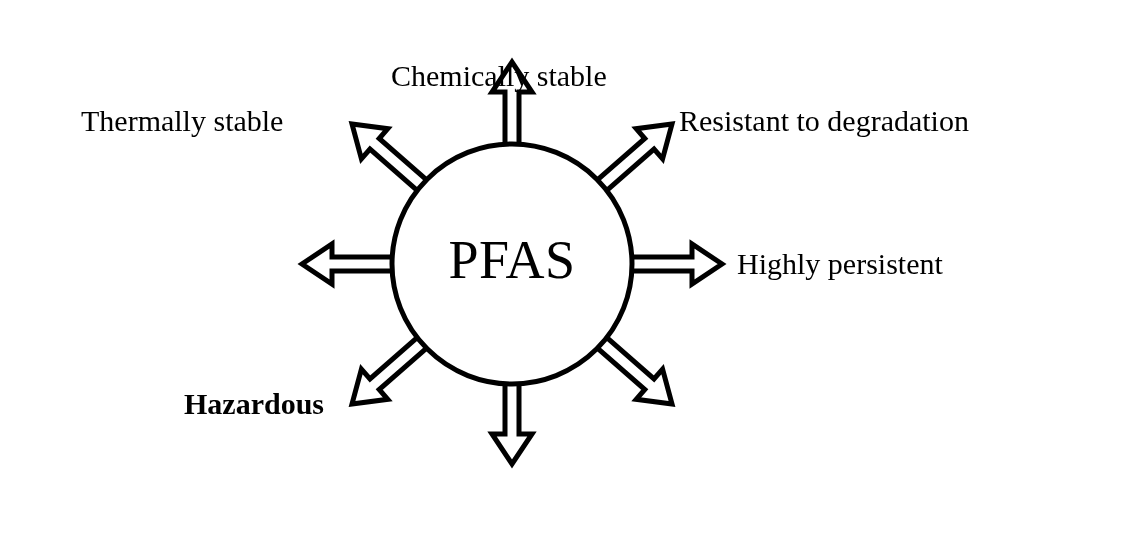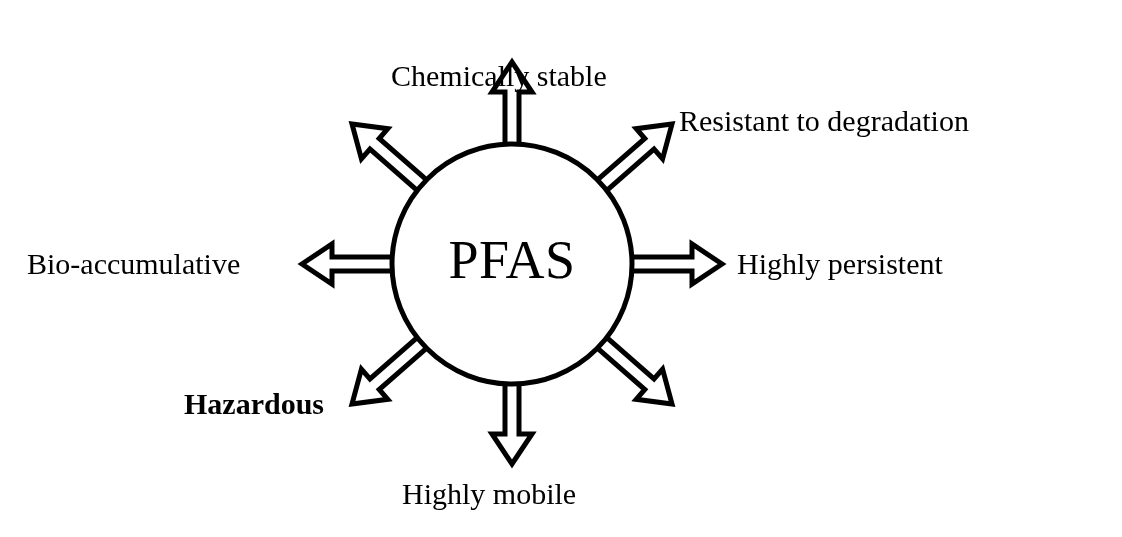--- a/index.html
+++ b/index.html
@@ -74,20 +74,19 @@
     <text id="center-text" class="center-label" x="512" y="266">PFAS</text>
   </svg>
 
   <div class="spoke-label lbl-chemically-stable">Chemically stable</div>
 
   <div class="spoke-label lbl-highly-persistent">Highly persistent</div>
 
   <div class="spoke-label lbl-resistant">Resistant to degradation</div>
 
 
-  <div class="spoke-label lbl-highly-mobile">Highly mobile</div>
 
   <div class="spoke-label lbl-hazardous">Hazardous</div>
 
-  <div class="spoke-label lbl-bio-accumulative">Bio-accumulative</div>
 
+  <div class="spoke-label lbl-thermally-stable">Thermally stable</div>
 
 </div>
 
 </body></html>

